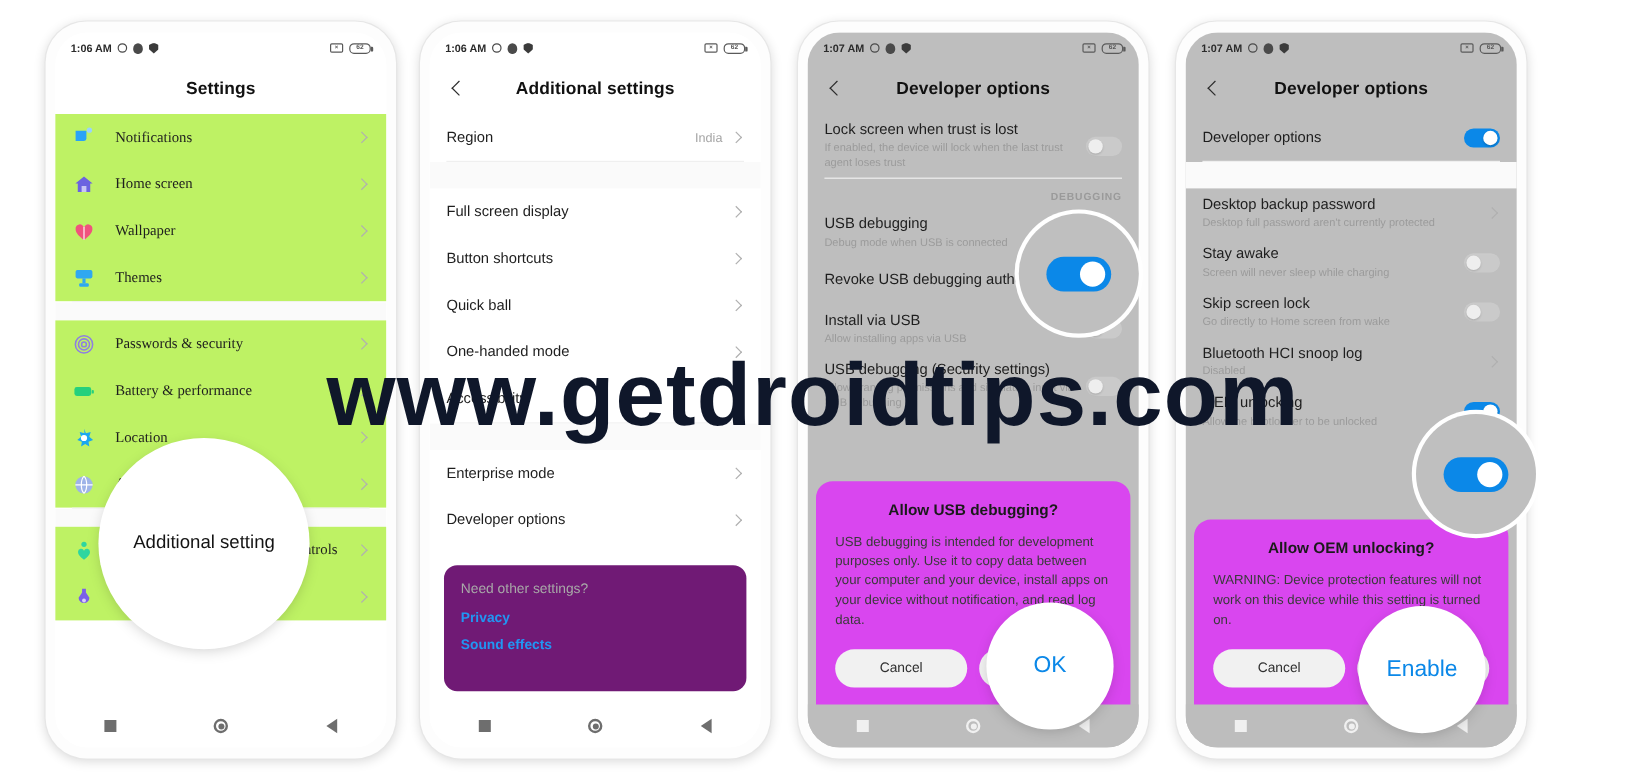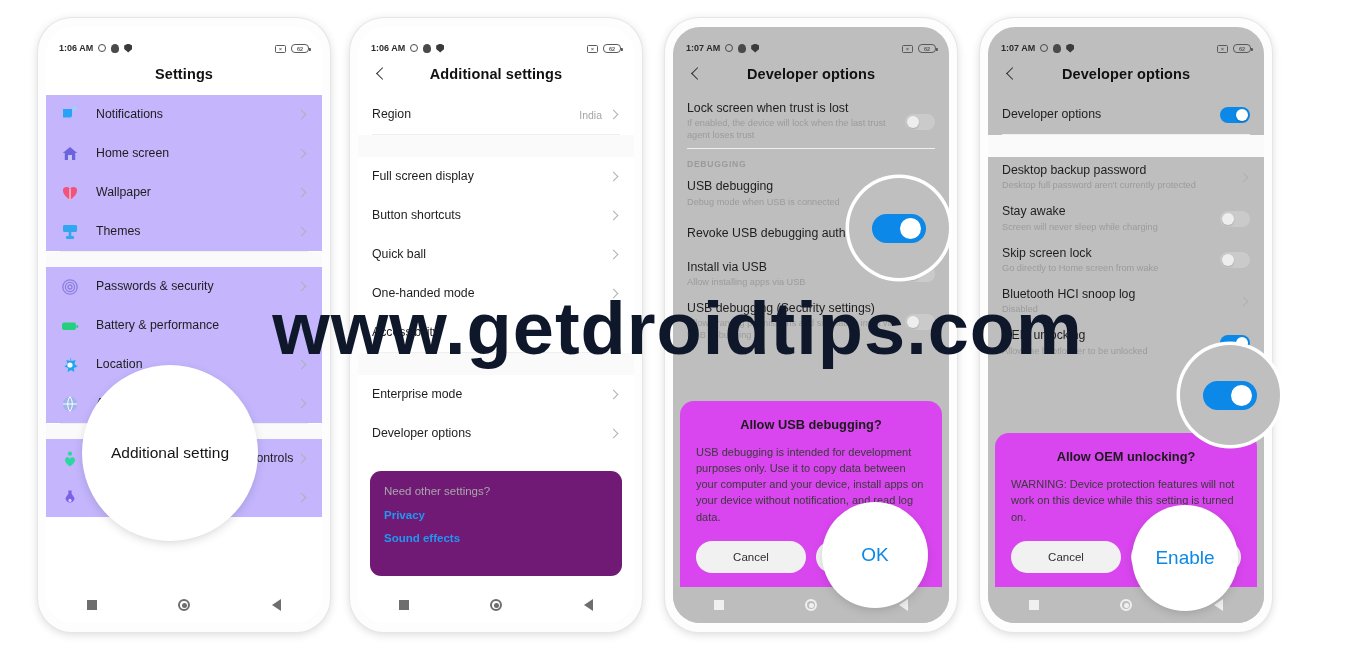--- a/index.html
+++ b/index.html
@@ -43,21 +43,21 @@
     background:#ffffff;
   }
   .screen.dim{ background:#f2f2f2; }
   .screen.dim .dimlayer{
     position:absolute; inset:0; background:rgba(120,120,120,.42);
     z-index:5; pointer-events:none;
   }
 
   
   .statusbar{
-    height:26px; display:flex; align-items:flex-end;
+    height:26px; display:flex; align-items:center;
     padding:0 13px; font-size:9px; color:#2b2b2b; font-weight:bold;
     position:relative; z-index:6;
   }
   .sb-left{ display:flex; align-items:center; gap:5px; }
   .sb-right{ margin-left:auto; display:flex; align-items:center; gap:5px; }
   .sb-ico{ width:9px; height:9px; display:inline-block; }
   .sb-circle{ border:1.3px solid #4a4a4a; border-radius:50%; width:8px;height:8px;}
   .sb-dot{ background:#4a4a4a; border-radius:50% 50% 45% 45%; width:8px;height:9px;}
   .sb-shield{ background:#3b3b3b; width:8px;height:9px;
      clip-path:polygon(50% 0,100% 22%,100% 62%,50% 100%,0 62%,0 22%);
@@ -85,40 +85,40 @@
   }
   .title{
     flex:1; text-align:center; font-size:14.5px; font-weight:bold; color:#111;
     letter-spacing:.1px;
   }
   .title.center-only{ padding-right:0; }
   .titlebar .spacer{ width:18px; flex:0 0 auto; }
 
   
   .scroll{ position:relative; z-index:6; }
-  .group{ background:#c4b5fd; }
+  .group{ background:#bef264;font-family:Liberation Serif, serif; }
   .row{
     display:flex; align-items:center; min-height:39px;
     padding:6px 14px; position:relative;
   }
   .row .ico{ width:20px;height:20px; flex:0 0 auto; margin-right:16px; position:relative;}
   .row .txt{ flex:1; min-width:0; }
   .row .label{ font-size:12.3px; color:#1e1e1e; line-height:1.25; }
   .row .sub{ font-size:9.2px; color:#9b9b9b; line-height:1.3; margin-top:2px;}
   .row .value{ font-size:10.5px; color:#a5a5a5; margin-right:7px;}
   .chev{ width:11px;height:11px; flex:0 0 auto; position:relative;}
   .chev:before{
     content:"";position:absolute;left:1px;top:2px;width:6px;height:6px;
     border-right:1.6px solid #b0b0b0;border-top:1.6px solid #b0b0b0;transform:rotate(45deg);
   }
   .divider{ height:1px; background:#efefef; margin:0 14px; }
   .gap{ height:15px; background:#fafafa; }
   .gap-lg{ height:22px; background:#fafafa; }
   .sectionhdr{ font-size:8.6px; color:#9a9a9a; letter-spacing:.7px;
-     padding:10px 14px 4px 14px; font-weight:bold;}
+     padding:10px 14px 4px 14px; font-weight:bold;text-align:right;}
 
   
   .toggle{ width:30px;height:16px;border-radius:9px;background:#d9d9d9;position:relative;flex:0 0 auto;}
   .toggle:after{content:"";position:absolute;top:2px;left:2px;width:12px;height:12px;border-radius:50%;
      background:#fff;box-shadow:0 1px 2px rgba(0,0,0,.2);}
   .toggle.on{ background:#0b88e8; }
   .toggle.on:after{ left:16px; }
   .toggle.off-dim{ background:#cfcfcf; opacity:.75;}
 
   

